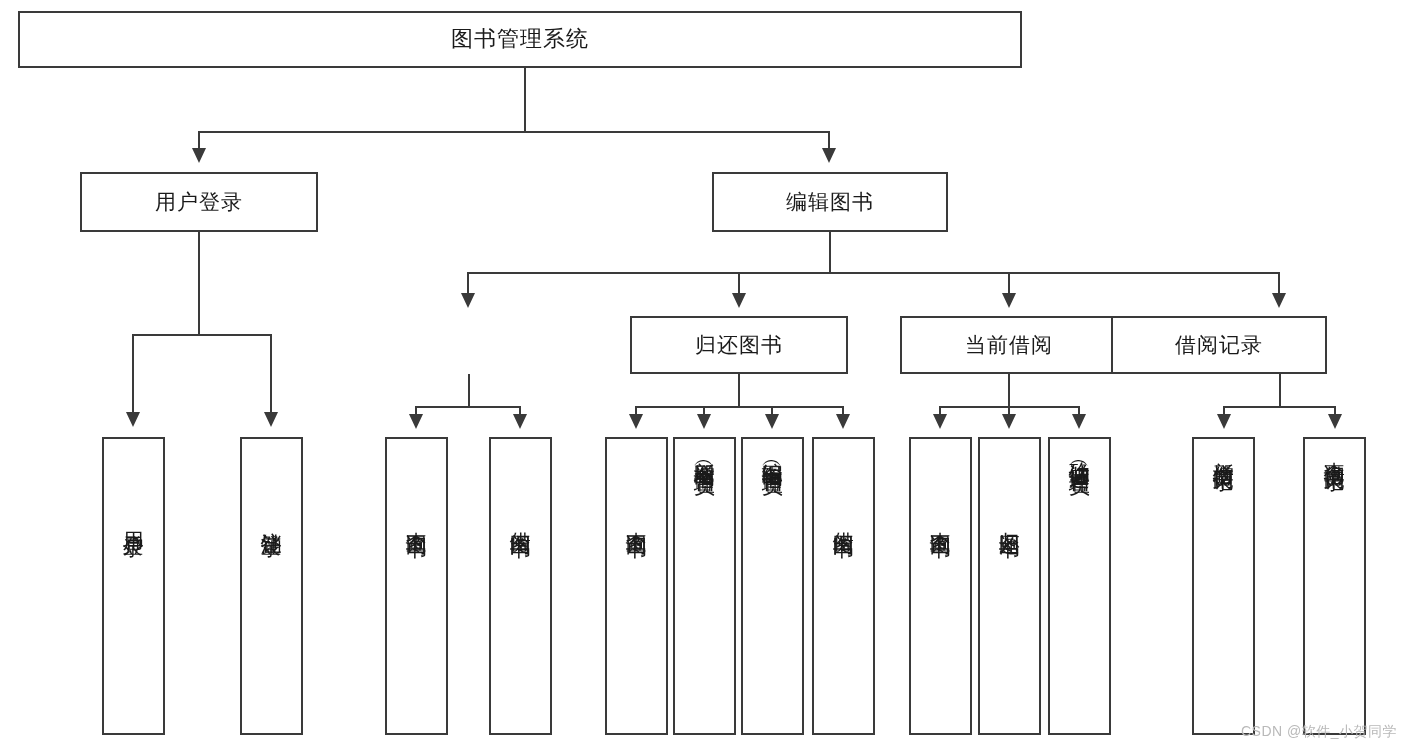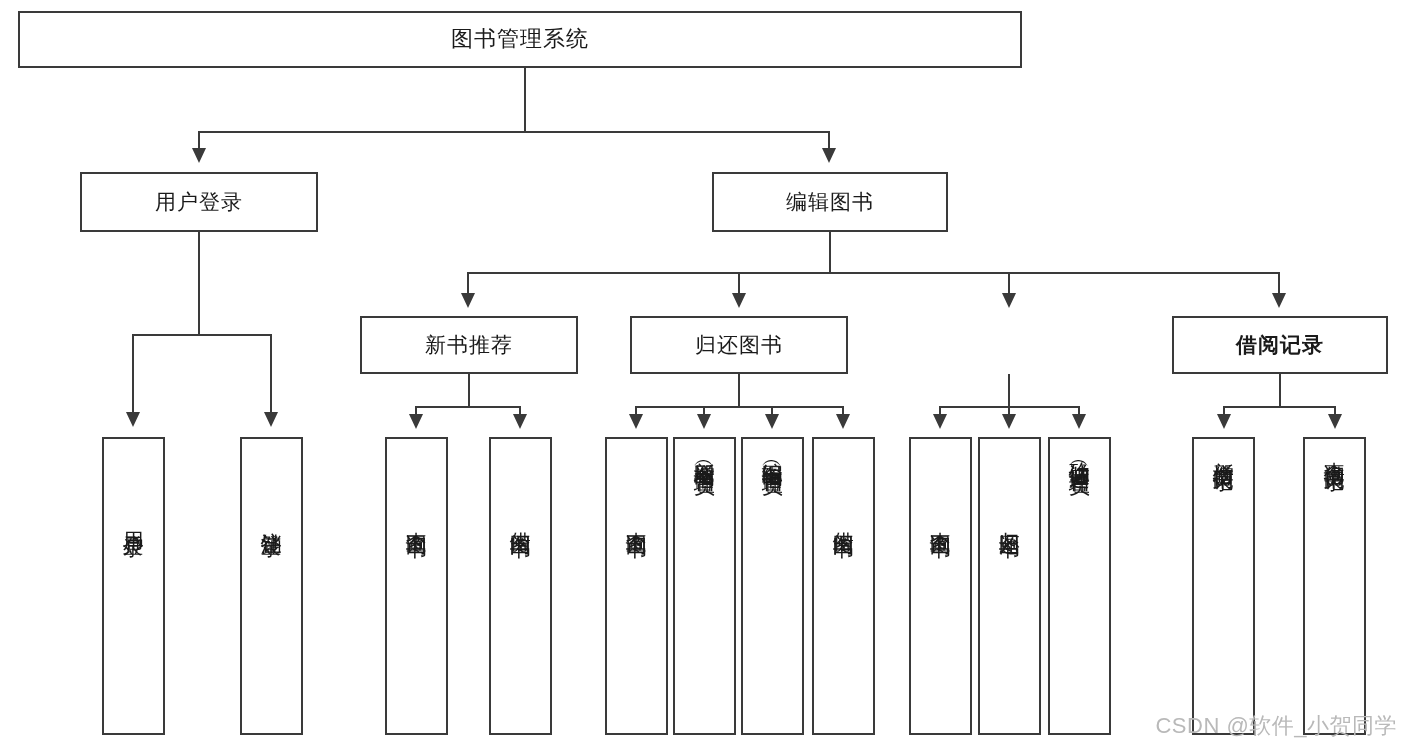--- a/index.html
+++ b/index.html
@@ -69,21 +69,21 @@
     height: 0;
     border-left: 7px solid transparent;
     border-right: 7px solid transparent;
     border-top: 15px solid #3a3a3a;
   }
   
   #watermark {
     position: absolute;
     right: 8px;
     bottom: 6px;
-    font-size: 22px;
+    font-size: 14px;
     color: #b9b9b9;
     white-space: nowrap;
     letter-spacing: 0.5px;
     margin-left: 8px;
   }
 </style>
 </head>
 <body>
 
 <div id="canvas">
@@ -119,27 +119,27 @@
   <div class="hline" style="left:468px; top:272px; width:812px; height:2px;"></div>
   <div class="vline" style="left:467px; top:272px; width:2px; height:24px;"></div>
   <div class="arrow" style="left:461px; top:293px;"></div>
   <div class="vline" style="left:738px; top:272px; width:2px; height:24px;"></div>
   <div class="arrow" style="left:732px; top:293px;"></div>
   <div class="vline" style="left:1008px; top:272px; width:2px; height:24px;"></div>
   <div class="arrow" style="left:1002px; top:293px;"></div>
   <div class="vline" style="left:1278px; top:272px; width:2px; height:24px;"></div>
   <div class="arrow" style="left:1272px; top:293px;"></div>
 
-  <div class="node" style="left:360px; top:316px; width:218px; height:58px;">
-    <span class="cap">新书推荐</span>
-  </div>
   <div class="node" style="left:630px; top:316px; width:218px; height:58px;">
     <span class="cap">归还图书</span>
   </div>
-  <div class="node" style="left:1172px; top:316px; width:216px; height:58px;font-weight:bold;">
+  <div class="node" style="left:900px; top:316px; width:218px; height:58px;">
+    <span class="cap">当前借阅</span>
+  </div>
+  <div class="node" style="left:1111px; top:316px; width:216px; height:58px;">
     <span class="cap">借阅记录</span>
   </div>
 
   <div class="vline" style="left:468px; top:374px; width:2px; height:34px;"></div>
   <div class="hline" style="left:416px; top:406px; width:105px; height:2px;"></div>
   <div class="vline" style="left:415px; top:406px; width:2px; height:12px;"></div>
   <div class="arrow" style="left:409px; top:414px;"></div>
   <div class="vline" style="left:519px; top:406px; width:2px; height:12px;"></div>
   <div class="arrow" style="left:513px; top:414px;"></div>
 

